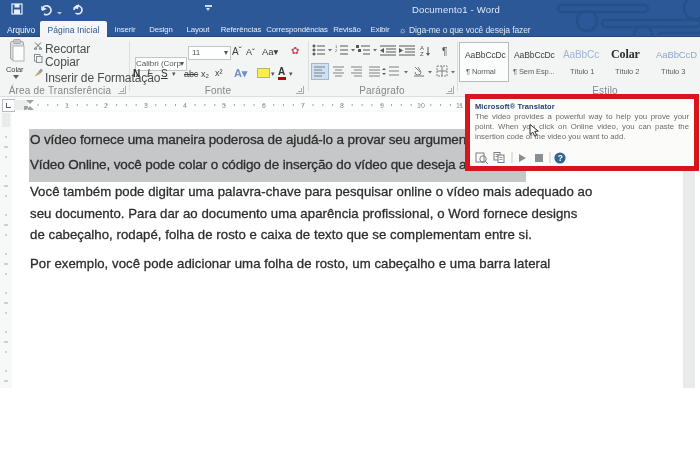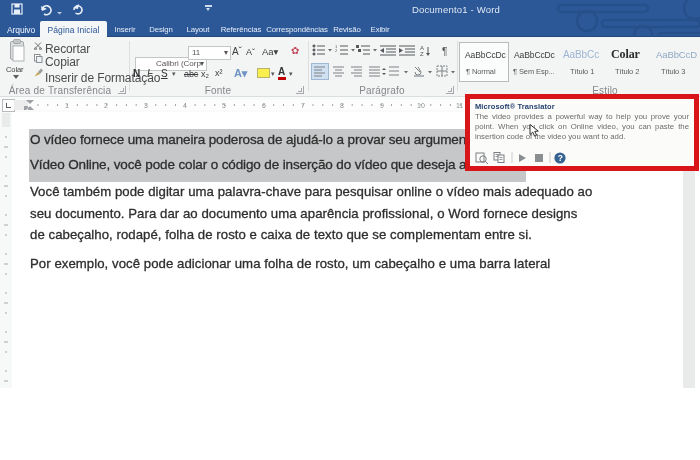--- a/index.html
+++ b/index.html
@@ -88,20 +88,21 @@
     <div class="abs" id="activetab">
         <span>Página Inicial</span>
       </div>
     <div class="abs tab tc" style="left:125px;">Inserir</div>
     <div class="abs tab tc" style="left:161px;">Design</div>
     <div class="abs tab tc" style="left:198px;">Layout</div>
     <div class="abs tab tc" style="left:241px;">Referências</div>
     <div class="abs tab tc" style="left:297px;">Correspondências</div>
     <div class="abs tab tc" style="left:347px;">Revisão</div>
     <div class="abs tab tc" style="left:380px;">Exibir</div>
+    <div class="abs tab" style="left:399px;font-size:8.5px;color:#dde6f3;">☼ Diga-me o que você deseja fazer</div>
   </div>
 
   <div class="abs" id="ribbon">
     <div class="vsep" style="left:129px"></div>
     <div class="vsep" style="left:308px"></div>
     <div class="vsep" style="left:457px"></div>
 
     <svg class="abs" style="left:8px;top:2px" width="22" height="24">
       <rect x="2.5" y="2.5" width="13" height="18" rx="1.5" fill="#dcdedf" stroke="#a5a8ab"></rect>
       <rect x="5.5" y="0.5" width="7" height="4" rx="1" fill="#c3c6c9" stroke="#a5a8ab"></rect>
@@ -121,21 +122,21 @@
     </svg>
     <div class="rtext" style="left:45px;top:17.5px">Copiar</div>
     <svg class="abs" style="left:34px;top:31px" width="10" height="9">
       <path d="M0.5 8.5 L4 4 L6 6 Z" fill="#c8a24a"></path>
       <path d="M4 4 L7 0.5 L9 2.5 L6 6 Z" fill="#9a9da0"></path>
     </svg>
     <div class="rtext" style="left:45px;top:34px">Inserir de Formatação</div>
     <div class="grplabel" style="left:0px;">Área de Transferência</div>
     <div class="launcher" style="left:118px;"></div>
 
-    <div class="combo" style="left:135px;top:20px;width:50px;height:12px;line-height:12px;padding-left:20px;">Calibri (Corp<span style="position:absolute;right:2px;top:0;">▾</span></div>
+    <div class="combo" style="left:135px;top:20px;width:50px;height:12px;line-height:12px;padding-left:0;">Calibri (Corp<span style="position:absolute;right:2px;top:0;">▾</span></div>
     <div class="combo" style="left:188px;top:9px;width:38px;height:12px;line-height:12px;padding-left:3px;">11<span style="position:absolute;right:2px;top:0;">▾</span></div>
     <div class="rtext" style="left:232px;top:9px;font-size:10px;color:#3c3e40;">Aˇ</div>
     <div class="rtext" style="left:246px;top:10px;font-size:9px;color:#3c3e40;">Aˇ</div>
     <div class="rtext" style="left:262px;top:9px;font-size:9.5px;color:#3c3e40;">Aa▾</div>
     <div class="rtext" style="left:291px;top:8px;font-size:10px;color:#c2485a;">✿</div>
     <div class="rtext" style="left:133px;top:31px;font-weight:bold;font-size:10px;color:#2f3133;">N</div>
     <div class="rtext" style="left:147px;top:31px;font-style:italic;font-size:10px;color:#2f3133;"><i>I</i></div>
     <div class="rtext" style="left:161px;top:31px;font-size:10px;text-decoration:underline;color:#2f3133;">S</div>
     <div class="rtext" style="left:172px;top:33px;font-size:7px;color:#555;">▾</div>
     <div class="rtext" style="left:184px;top:32px;font-size:9px;text-decoration:line-through;color:#3c3e40;">abc</div>

